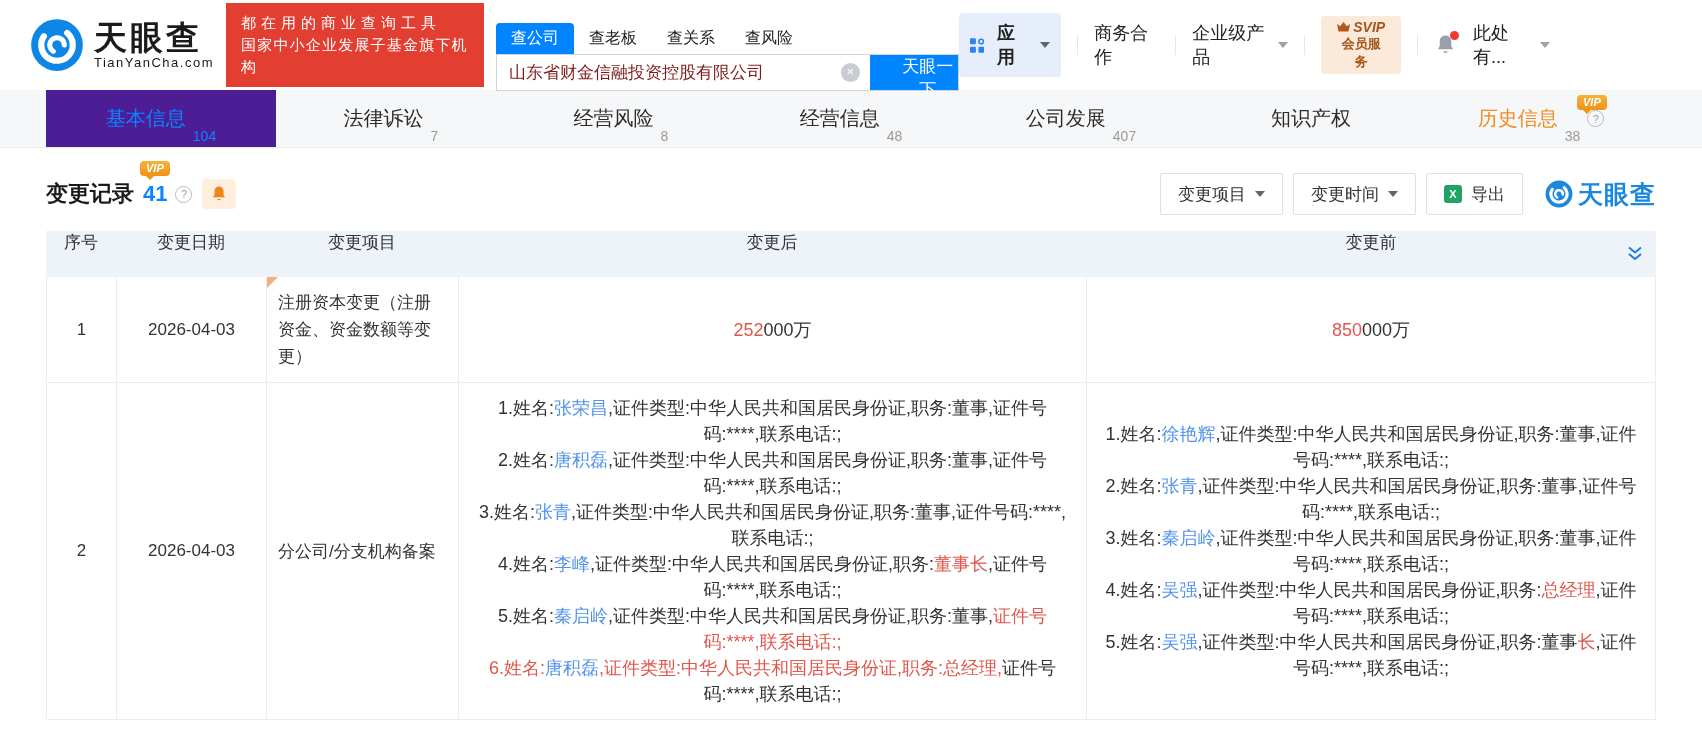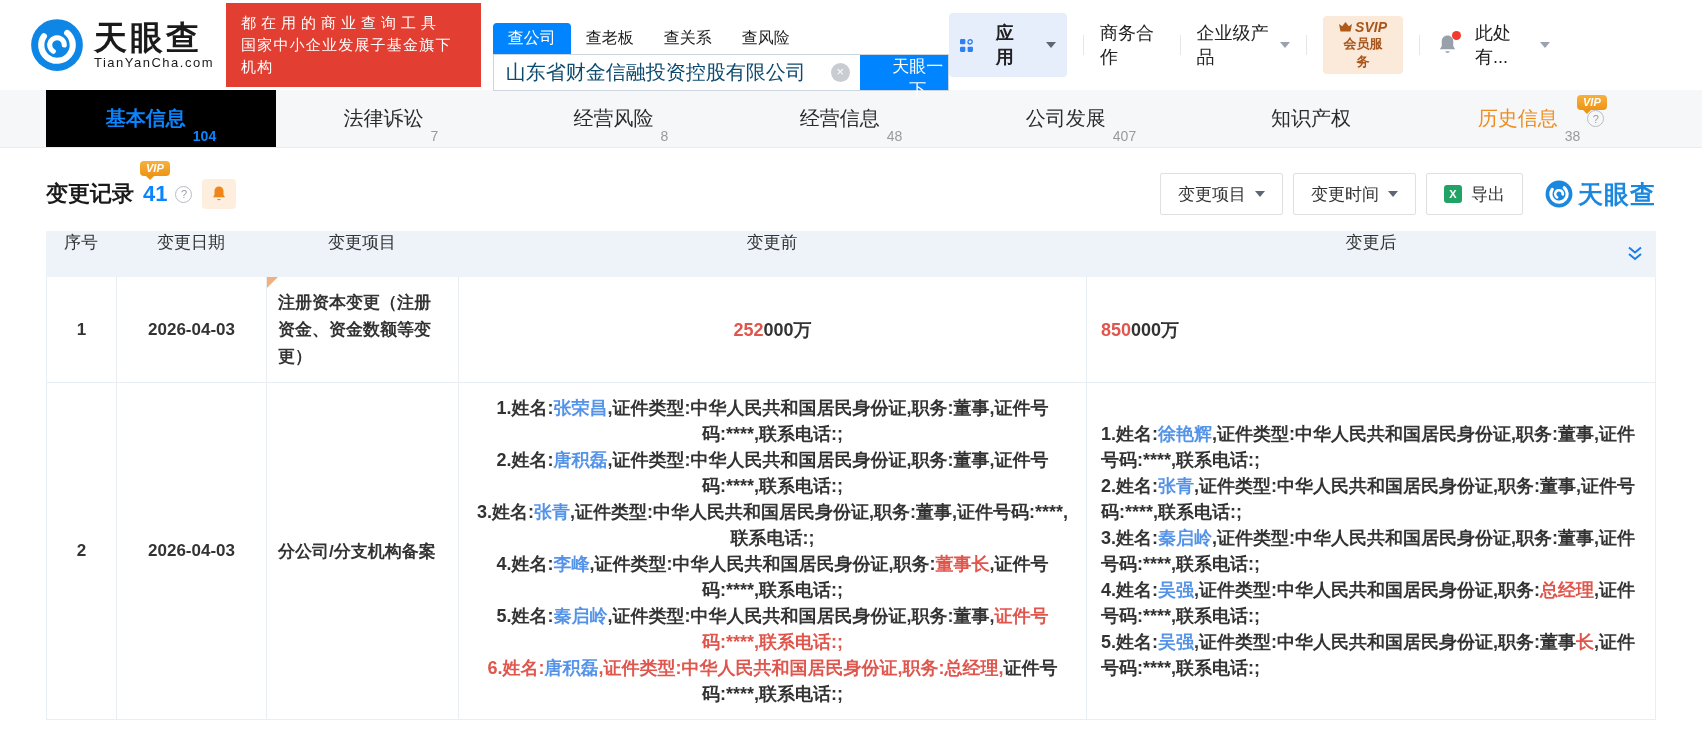--- a/index.html
+++ b/index.html
@@ -14,48 +14,48 @@
   .logo-domain { font-size:13px; color:#1a1a1a; letter-spacing:1.5px; }
   .promo { background:#e23e32; color:#fff; margin-left:12px; padding:9px 15px; }
   .promo .l1 { font-size:15px; letter-spacing:5px; line-height:22px; }
   .promo .l2 { font-size:15px; letter-spacing:1.2px; line-height:22px; }
 
   .search-wrap { margin-left:12px; width:493px; }
   .search-tabs { display:flex; align-items:center;margin-top:23px; }
   .search-tab { font-size:16px; color:#222; padding:5px 15px; cursor:pointer; }
   .search-tab.active { background:#0084ff; color:#fff; border-radius:4px 4px 0 0; }
   .search-box { display:flex; height:37px; border:1px solid #cdd5df; }
-  .search-input { flex:1; border:none; outline:none; font-size:20px; color:#0c4a6e; padding:0 12px;
+  .search-input { flex:1; border:none; outline:none; font-size:17px; color:#7f1d1d; padding:0 12px;
     font-family:inherit; }
   .clear-btn { width:19px; height:19px; border-radius:50%; background:#c9ccd1; color:#fff;
     font-size:13px; line-height:18px; text-align:center; align-self:center; margin-right:10px; cursor:pointer; }
   .search-btn { width:88px; background:#0084ff; color:#fff; border:none; font-size:17px;
     cursor:pointer; font-family:inherit;padding-left:28px; }
 
   .header-right { margin-left:auto; margin-right:152px; display:flex; align-items:center; gap:16px; }
   .apps-chip { background:#e7eefb; border-radius:4px; padding:8px 11px; display:flex;
-    align-items:center; gap:23px; font-size:18px; font-weight:bold; color:#222; cursor:pointer; }
+    align-items:center; gap:13px; font-size:18px; font-weight:bold; color:#222; cursor:pointer; }
   .caret { width:0; height:0; border-left:5px solid transparent; border-right:5px solid transparent;
     border-top:6px solid #5e6673; display:inline-block; }
   .caret.lite { border-top-color:#9aa2ad; }
   .vdiv { width:1px; height:20px; background:#e4e6ea; }
   .nav-link { font-size:18px; color:#222; cursor:pointer; display:flex; align-items:center; gap:6px; }
   .svip-chip { background:#fbe9da; border-radius:4px; padding:3px 16px; text-align:center;
     color:#a8551b; cursor:pointer; }
   .svip-chip .s1 { font-size:14px; font-weight:bold; font-style:italic; display:flex; gap:3px; align-items:center; justify-content:center;}
   .svip-chip .s2 { font-size:13px; font-weight:bold; }
   .bell-wrap { position:relative; width:24px; height:26px; cursor:pointer; }
   .red-dot { position:absolute; right:-2px; top:-1px; width:9px; height:9px; border-radius:50%; background:#f03b2d; }
 
   
   .tabbar { height:58px; background:#f6f7f9; border-bottom:1px solid #ececec; display:flex; padding:0 46px; }
   .mtab { flex:1; display:flex; align-items:center; justify-content:center; gap:7px;
     font-size:20px; color:#2b2b2b; cursor:pointer; position:relative; }
   .mtab .cnt { font-size:14px; color:#9a9a9a; position:relative; top:17px; }
-  .mtab.active { background:#000000; color:#0b85ff; font-weight:bold; }
+  .mtab.active { background:#4c1d95; color:#0b85ff; font-weight:normal; }
   .mtab.active .cnt { color:#0b85ff; }
   .mtab.vip-tab { color:#f08c1e; }
   .vip-badge { background:linear-gradient(180deg,#f6b23c,#ee9416); color:#fff; font-size:11px;
     font-weight:bold; font-style:italic; border-radius:4px; padding:1px 6px 2px; position:absolute; }
   .vip-badge:after { content:""; position:absolute; left:6px; bottom:-4px; border-left:4px solid transparent;
     border-right:4px solid transparent; border-top:4px solid #ee9416; }
   .mtab .vip-badge { top:5px; left:calc(50% + 36px); }
   .qmark { width:17px; height:17px; border-radius:50%; border:1px solid #b9bcc2; color:#9a9da3;
     font-size:11px; display:inline-flex; align-items:center; justify-content:center; cursor:pointer; }
 
@@ -78,22 +78,22 @@
 
   
   .table { margin:13px 46px 0; }
   .thead { display:flex; background:#edf3f9; height:46px; align-items:flex-start; font-size:17px;
     color:#333; position:relative; }
   .th { text-align:center; }
   .th:nth-child(1){width:70px;} .th:nth-child(2){width:150px;} .th:nth-child(3){width:192px;}
   .th:nth-child(4){width:628px;} .th:nth-child(5){width:570px;}
   .chev { position:absolute; right:12px; top:14px; cursor:pointer; }
   .tr { display:flex; border-bottom:1px solid #e9eef3; background:#fff; }
-  .td { border-left:1px solid #e9eef3; display:flex; align-items:center;font-weight:bold; }
-  .td:last-child { border-right:1px solid #e9eef3; }
+  .td { border-left:1px solid #e9eef3; display:flex; align-items:center; }
+  .td:last-child { border-right:1px solid #e9eef3;text-align:center; }
   .td-no { width:70px; justify-content:center; font-size:17px; }
   .td-date { width:150px; justify-content:center; font-size:17px; }
   .td-item { width:192px; padding:12px 11px; font-size:17px; line-height:27px; position:relative; }
   .td-before { width:628px;text-align:center; }
   .td-after { width:570px; }
   .cellbody { padding:12px 14px; font-size:18px; line-height:26px; width:100%; }
   .corner { position:absolute; left:0; top:0; width:0; height:0;
     border-top:11px solid #f2b080; border-right:11px solid transparent; }
   .lnk { color:#5493e8; cursor:pointer; }
   .red { color:#e0564d; }
@@ -246,22 +246,22 @@
       <span>天眼查</span>
     </div>
   </div>
 </div>
 
 <div class="table">
   <div class="thead" id="table-head">
     <div class="th">序号</div>
       <div class="th">变更日期</div>
       <div class="th">变更项目</div>
+      <div class="th">变更后</div>
       <div class="th">变更前</div>
-      <div class="th">变更后</div>
       <svg class="chev" width="18" height="18" viewBox="0 0 18 18">
       <path d="M3 2.5l6 5 6-5" fill="none" stroke="#1d7ce8" stroke-width="2"></path>
       <path d="M3 9l6 5 6-5" fill="none" stroke="#1d7ce8" stroke-width="2"></path>
     </svg>
   </div>
   <div id="table-body">
       <div class="tr">
         <div class="td td-no">1</div>
         <div class="td td-date">2026-04-03</div>
         <div class="td td-item">

